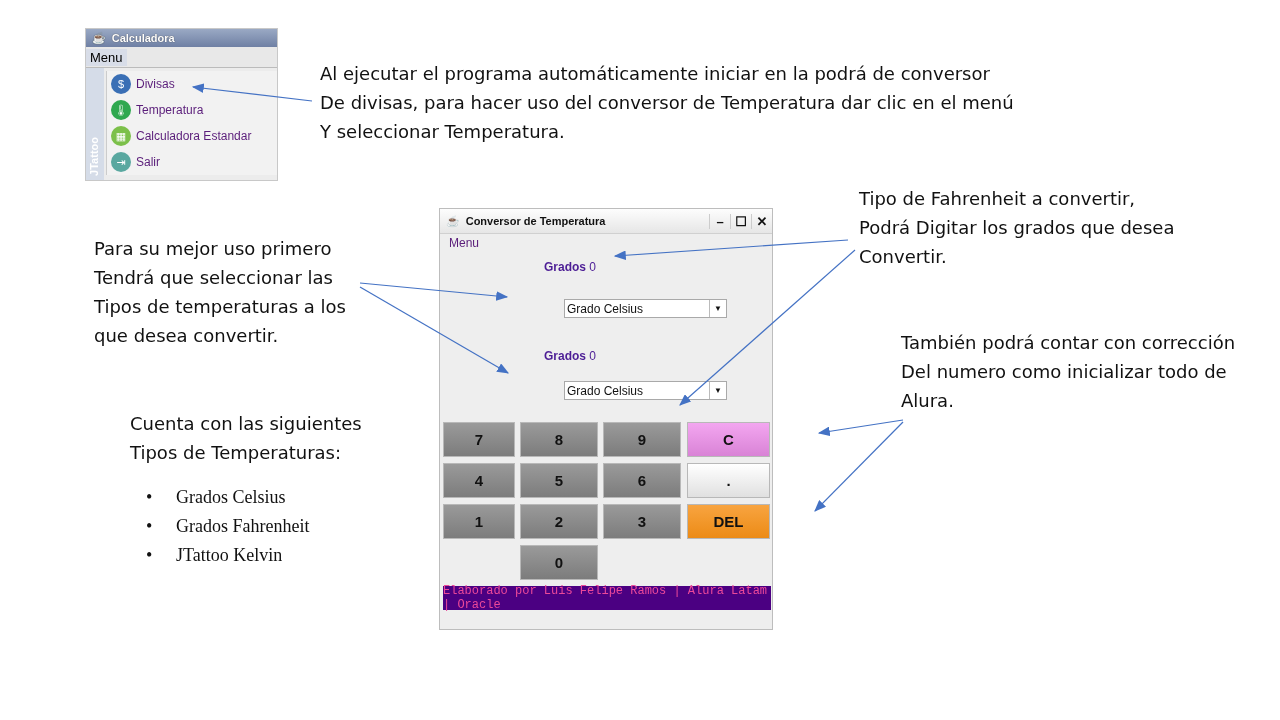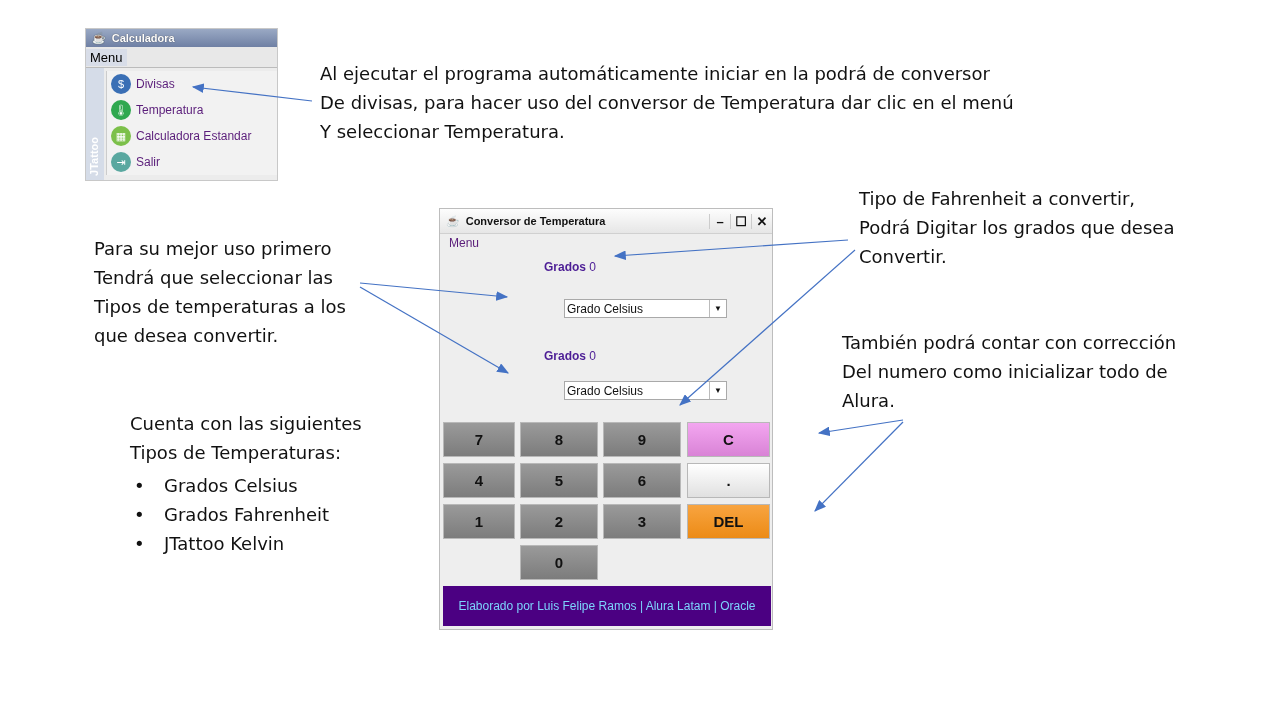--- a/index.html
+++ b/index.html
@@ -1,20 +1,20 @@
 <!DOCTYPE html>
 <html><head>
 <meta charset="utf-8">
 <style>
   html, body { margin:0; padding:0; }
   body { width:1280px; height:720px; background:#ffffff; position:relative; overflow:hidden;
          font-family:"Liberation Sans", sans-serif; }
   .note { position:absolute; font-family:"DejaVu Sans", sans-serif; color:#111; font-size:18px; line-height:29px; }
   .note div { white-space:nowrap; }
-  .note ul { margin:4px; padding-left:30px; list-style:none; }
+  .note ul { margin:16px; padding-left:30px; list-style:none;font-family:Liberation Serif, serif; }
   .note li { position:relative; padding-left:0; }
   .note li::before { content:"•"; position:absolute; left:-30px; }
 
   
   .menu-shot { position:absolute; left:85px; top:28px; width:191px; height:151px; background:#ececec; border:1px solid #c8c8c8; overflow:hidden; }
   .menu-shot .titlebar { height:18px; background:linear-gradient(#9aa9c4,#6f80a4); color:#fff; font-size:11px; font-weight:bold; display:flex; align-items:center; padding-left:6px; gap:6px; text-shadow:0 0 1px #333; }
   .menu-shot .menubar { height:20px; background:#e8e8e8; font-size:13px; display:flex; align-items:center; border-bottom:1px solid #bbb; }
   .menu-shot .menubar span { background:#d8dde8; padding:1px 4px; }
   .menu-shot .side { position:absolute; left:0; top:39px; width:18px; bottom:0; background:#d5dce8; }
   .menu-shot .side span { position:absolute; bottom:4px; left:2px; writing-mode:vertical-rl; transform:rotate(180deg); color:#fff; font-size:11px; font-weight:bold; }
@@ -31,21 +31,21 @@
   .grados { position:absolute; font-size:12px; color:#4c1d95; }
   .grados b { font-weight:bold; }
   .combo { position:absolute; width:163px; height:19px; background:#fff; border:1px solid #a9a9a9; box-sizing:border-box; font-size:12px; display:flex; align-items:center; padding-left:2px; color:#111; }
   .combo .arrow { position:absolute; right:0; top:0; width:16px; height:17px; border-left:1px solid #bbb; display:flex; align-items:center; justify-content:center; font-size:8px; }
   .keypad { position:absolute; left:3px; top:213px; }
   .key { position:absolute; width:72px; height:35px; box-sizing:border-box; border:1px solid #b8b8b8; display:flex; align-items:center; justify-content:center; font-weight:bold; font-size:15px; color:#111;
          background:linear-gradient(#9a9a9a,#7c7c7c); }
   .key.c { background:linear-gradient(#f3a6f0,#d983d6); width:83px; }
   .key.dot { background:linear-gradient(#ffffff,#e0e0e0); width:83px; }
   .key.del { background:linear-gradient(#f8a440,#ec8b16); width:83px; }
-  .footer { position:absolute; left:3px; top:377px; width:328px; height:40px; background:#4b0082; color:#7dd3fc; font-size:12px; display:flex; align-items:center; justify-content:center; }
+  .footer { position:absolute; left:3px; top:377px; width:328px; height:24px; background:#4b0082; color:#ec4899; font-size:12px; display:flex; align-items:center; justify-content:center;font-family:Liberation Mono, monospace; }
   svg.arrows { position:absolute; left:0; top:0; pointer-events:none; }
 </style>
 </head>
 <body>
 
 <div class="menu-shot">
   <div class="titlebar">
     <span>☕</span>
     <span>Calculadora</span>
   </div>
@@ -97,21 +97,21 @@
     <li>JTattoo Kelvin</li>
   </ul>
 </div>
 
 <div class="note" style="left:859px; top:184px;">
   <div>Tipo de Fahrenheit a convertir,</div>
   <div>Podrá Digitar los grados que desea</div>
   <div>Convertir.</div>
 </div>
 
-<div class="note" style="left:842px; top:328px;">
+<div class="note" style="left:901px; top:328px;">
   <div>También podrá contar con corrección</div>
   <div>Del numero como inicializar todo de</div>
   <div>Alura.</div>
 </div>
 
 <div class="win">
   <div class="win-title">
     <span>☕</span>
     <span>Conversor de Temperatura</span>
     <div class="ctrls">

